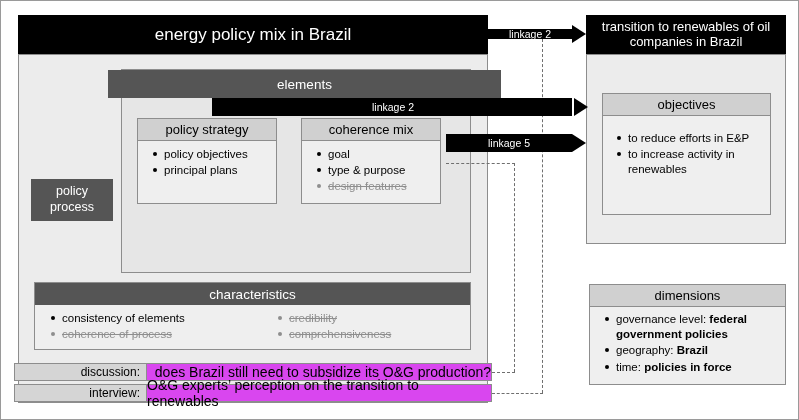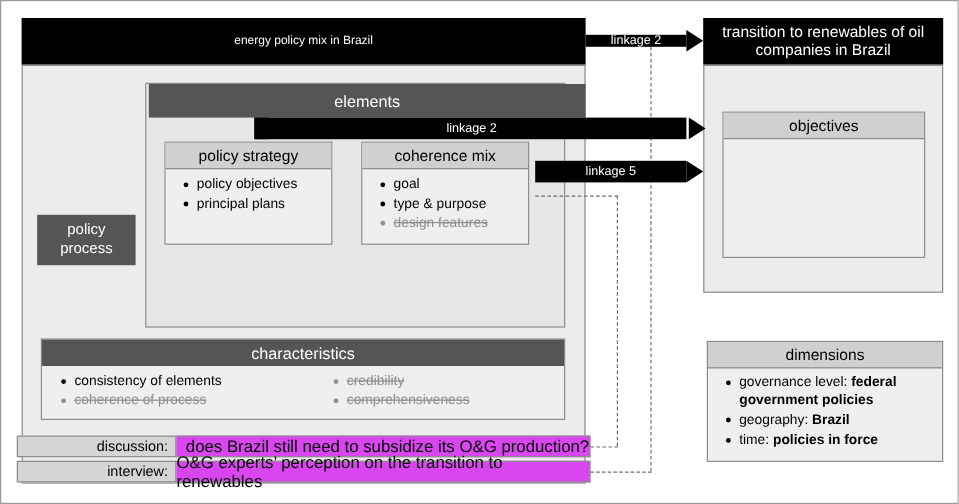--- a/index.html
+++ b/index.html
@@ -14,21 +14,21 @@
     overflow:hidden;
   }
 
   
   .abs{position:absolute;box-sizing:border-box;}
 
   .blackbar{
     background:#000000;color:#ffffff;
     display:flex;align-items:center;justify-content:center;
     text-align:center;line-height:1.15;
-    font-size:10px;
+    font-size:17px;
   }
 
   .panel{
     background:#ececec;
     border:1px solid #8d8d8d;
   }
 
   .panel-inner{
     background:#efefef;
     border:1px solid #8d8d8d;
@@ -105,21 +105,21 @@
   <div class="abs panel" style="left:17px;top:53px;width:470px;height:349px;"></div>
 
   <div class="abs" style="left:30px;top:178px;width:82px;height:42px;background:#555555;
               display:flex;flex-direction:column;align-items:center;justify-content:center;
               color:#ffffff;font-size:12.5px;line-height:1.25;">
     <span>policy</span>
     <span>process</span>
   </div>
 
   <div class="abs panel-inner" style="left:120px;top:68px;width:350px;height:204px;background:#e6e6e6;"></div>
-  <div class="abs hdr-dark" style="left:123px;top:69px;width:364px;height:28px;">
+  <div class="abs hdr-dark" style="left:107px;top:69px;width:393px;height:28px;">
     <span>elements</span>
   </div>
 
   <div class="abs panel-inner" style="left:136px;top:117px;width:140px;height:86px;"></div>
   <div class="abs hdr-light" style="left:137px;top:118px;width:138px;height:22px;">
     <span>policy strategy</span>
   </div>
   <ul class="bl abs" style="left:150px;top:146px;width:128px;">
     <li><span>policy objectives</span></li>
     <li><span>principal plans</span></li>
@@ -168,20 +168,24 @@
 
   <div class="abs blackbar" style="left:585px;top:14px;width:200px;height:39px;font-size:13px;padding:0 6px;">
     <span>transition to renewables of oil companies in Brazil</span>
   </div>
   <div class="abs panel" style="left:585px;top:53px;width:200px;height:190px;"></div>
 
   <div class="abs panel-inner" style="left:601px;top:92px;width:169px;height:122px;"></div>
   <div class="abs hdr-light" style="left:602px;top:93px;width:167px;height:22px;">
     <span>objectives</span>
   </div>
+  <ul class="bl abs" style="left:614px;top:130px;width:150px;">
+    <li><span>to reduce efforts in E&amp;P</span></li>
+    <li><span>to increase activity in renewables</span></li>
+  </ul>
 
   <div class="abs panel-inner" style="left:588px;top:283px;width:197px;height:101px;"></div>
   <div class="abs hdr-light" style="left:589px;top:284px;width:195px;height:22px;">
     <span>dimensions</span>
   </div>
   <ul class="bl abs" style="left:602px;top:311px;width:178px;">
     <li><span>governance level: </span><b>federal government policies</b></li>
     <li><span>geography: </span><b>Brazil</b></li>
     <li><span>time: </span><b>policies in force</b></li>
   </ul>

